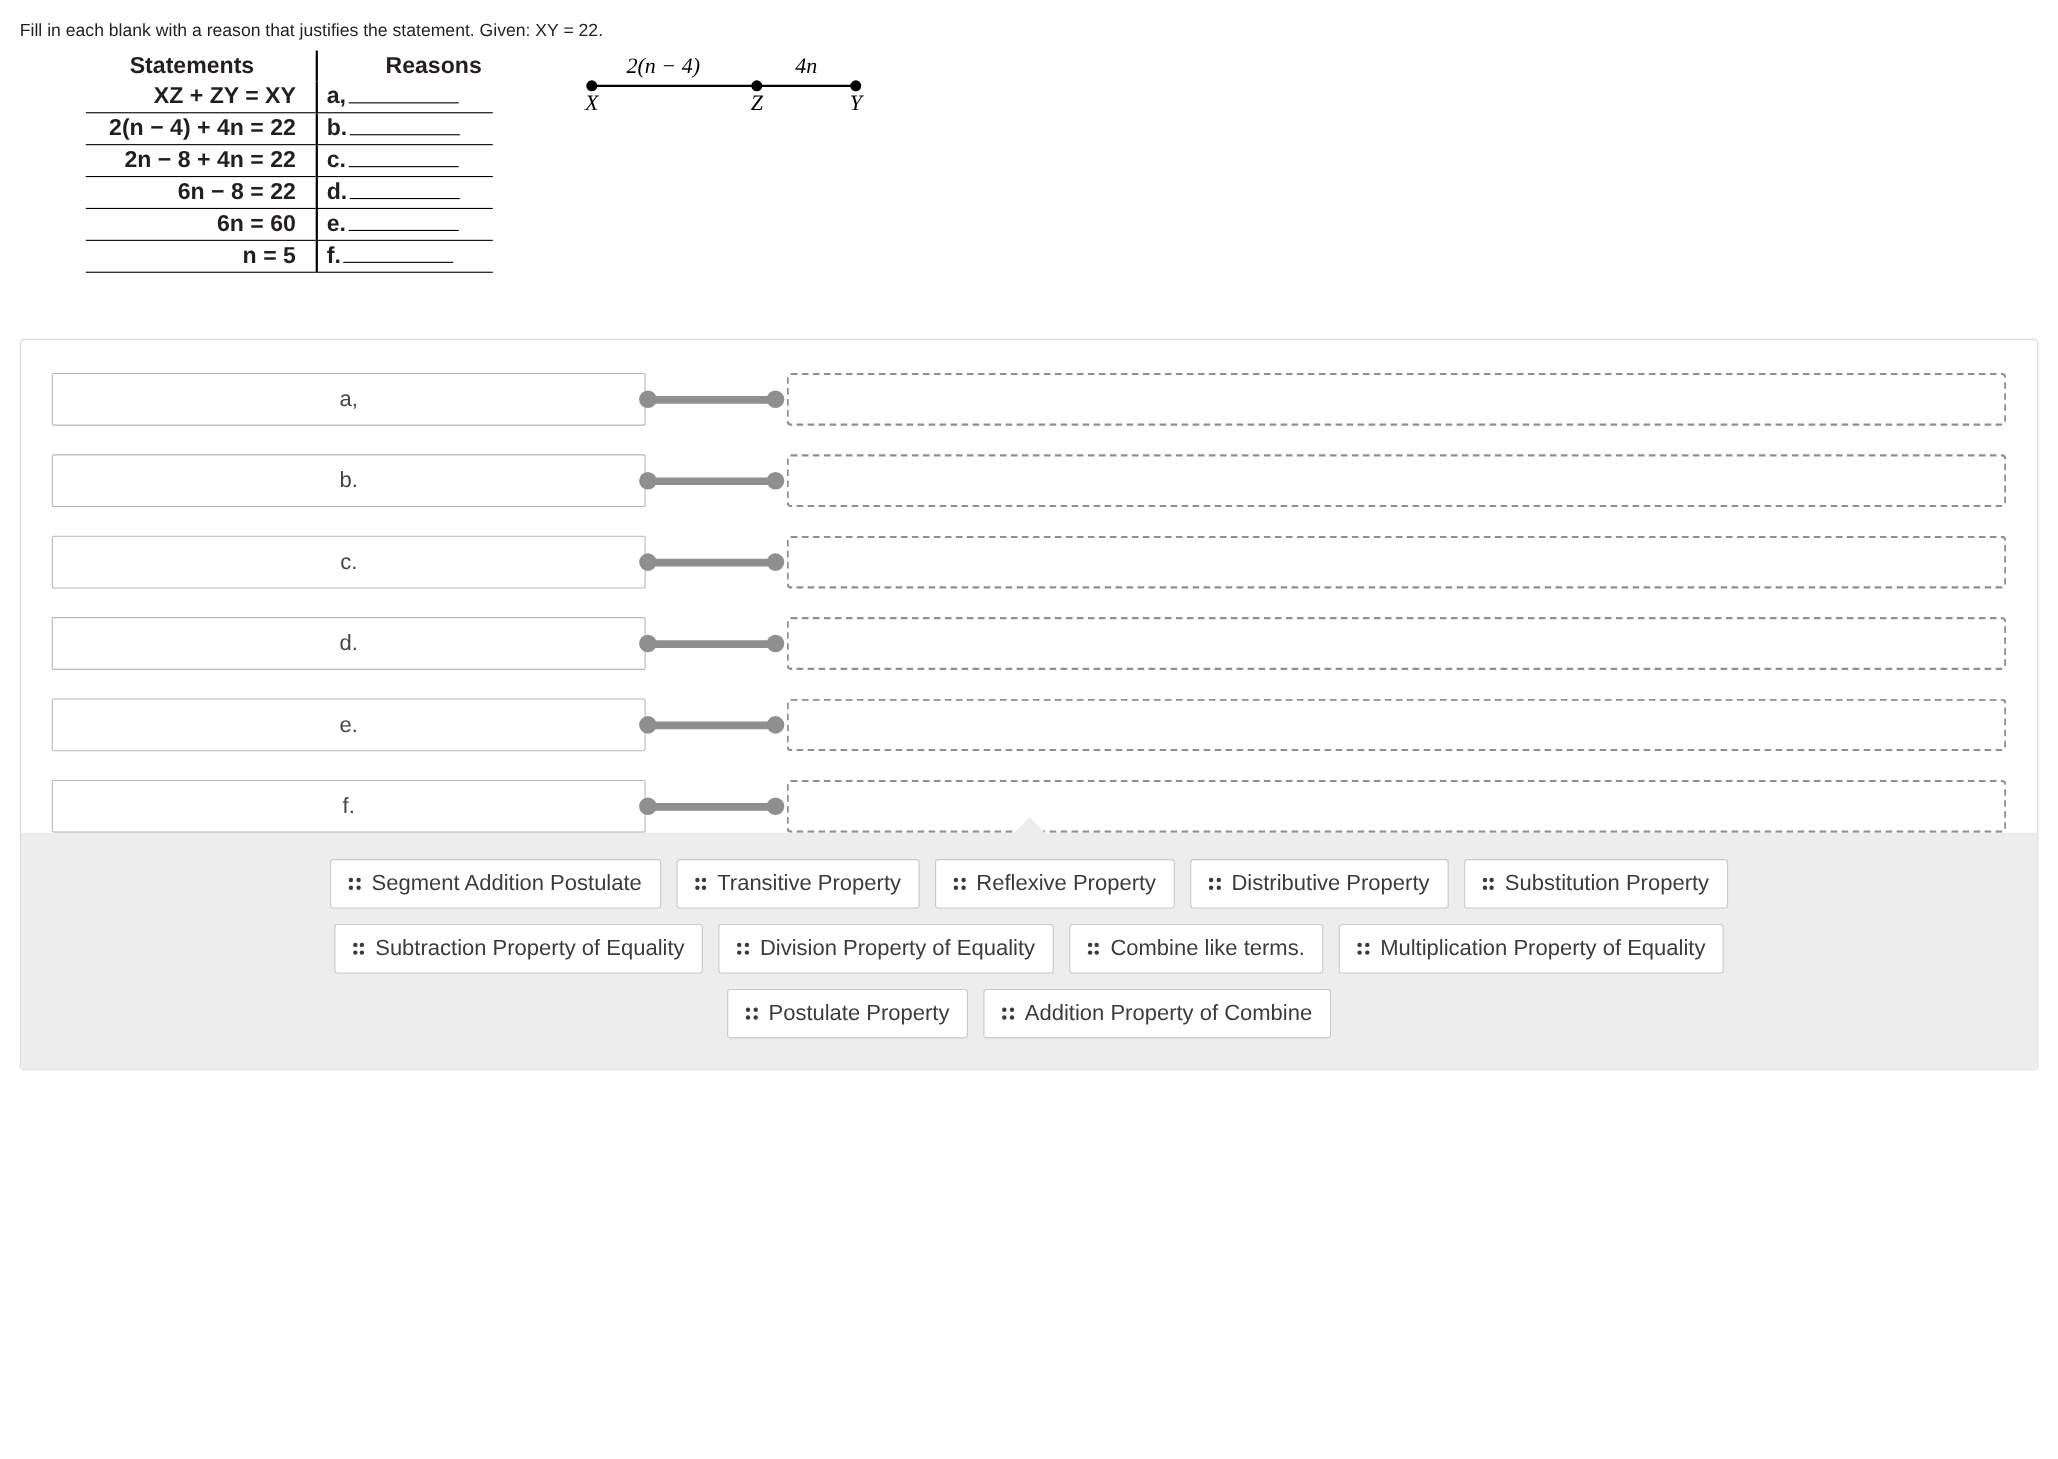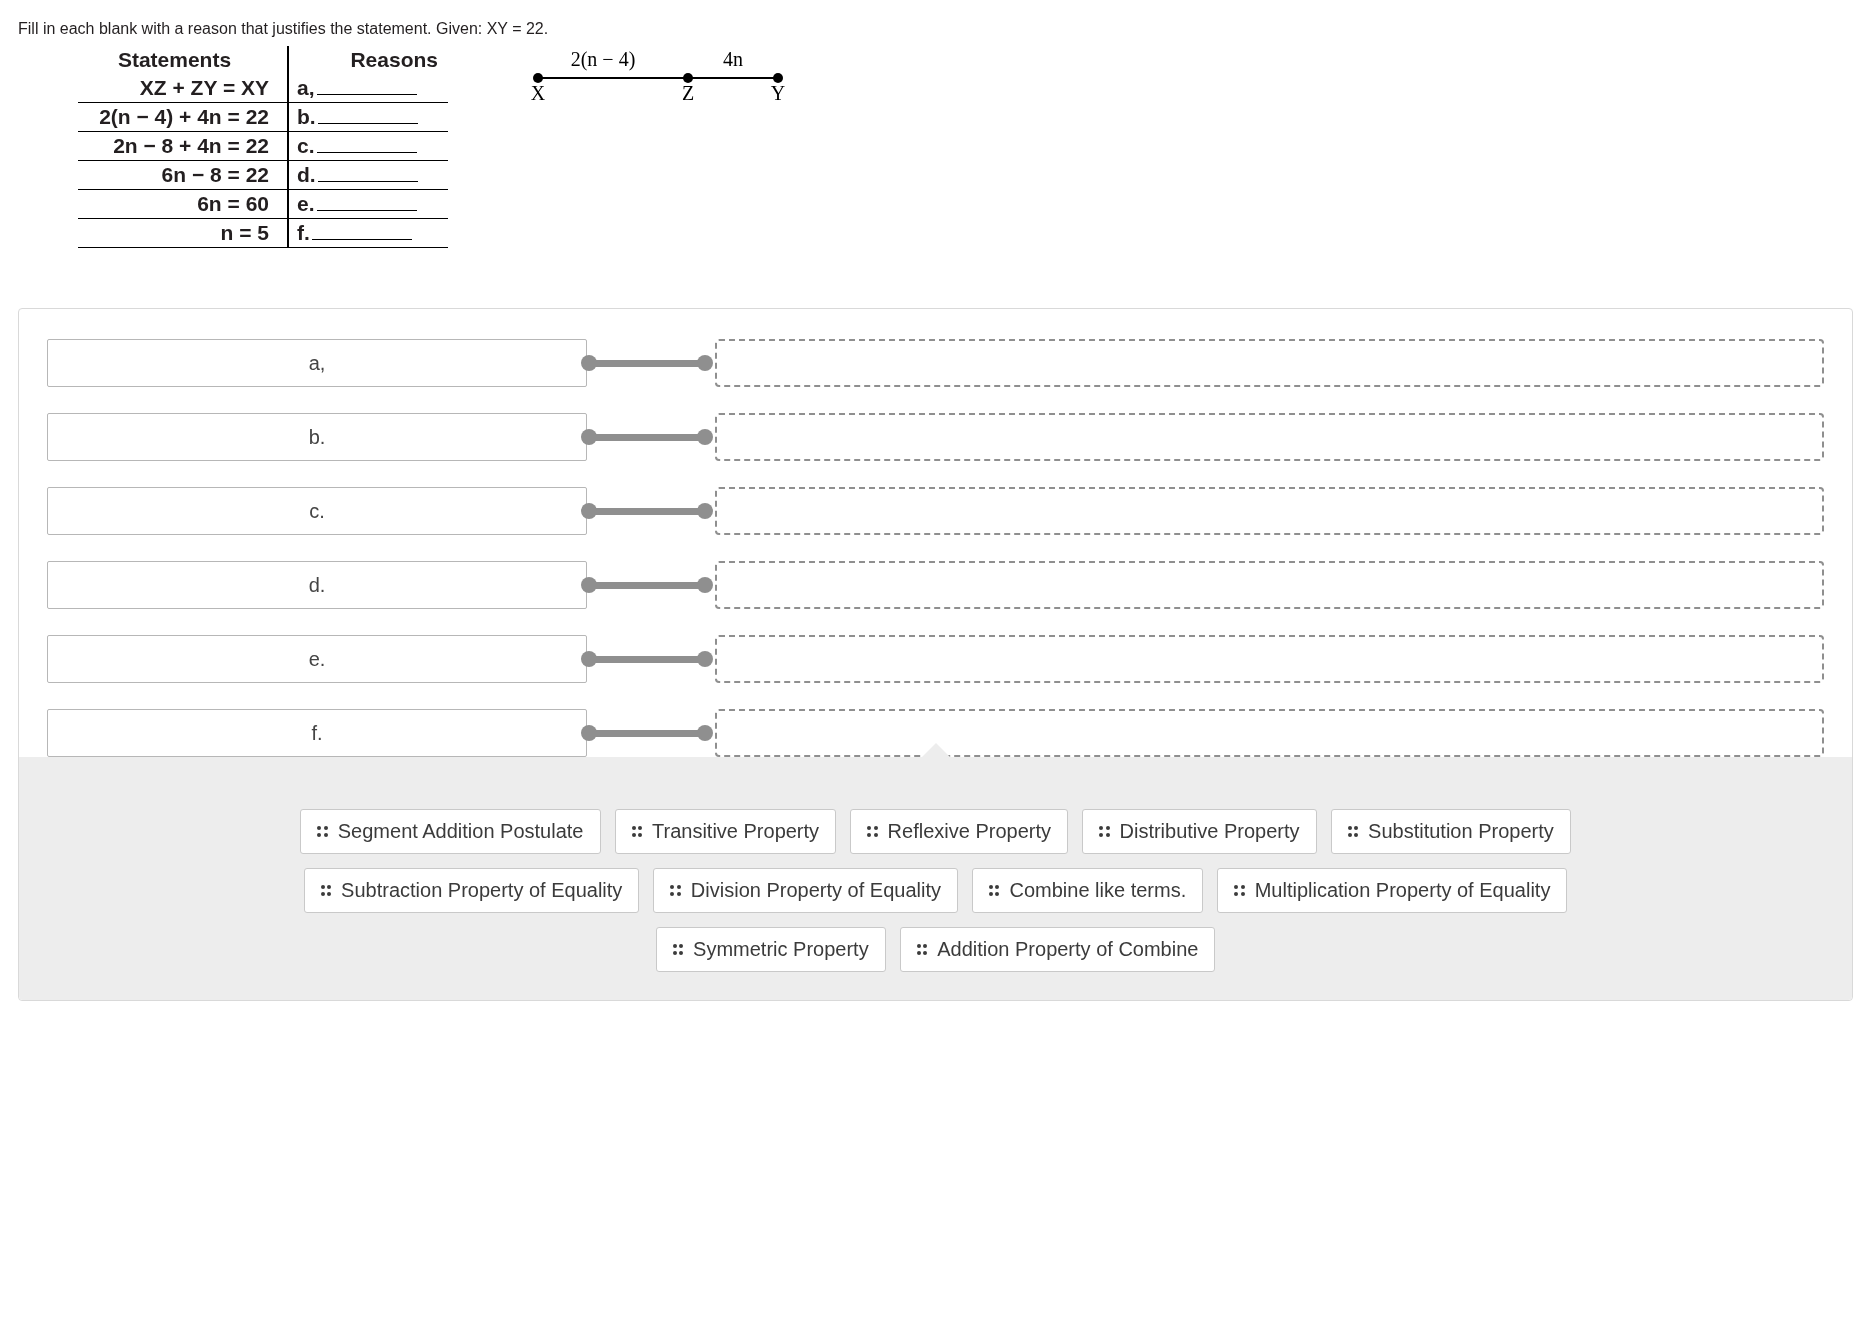--- a/index.html
+++ b/index.html
@@ -27,21 +27,21 @@
   .proof-table td.rsn { padding-left: 8px; min-width: 160px;}
   .proof-table .vdiv { border-left: 2px solid #000; }
   .proof-table thead th { border-bottom: none; }
   .blank-line {
     display: inline-block;
     width: 100px;
     border-bottom: 1.5px solid #000;
     vertical-align: baseline;
     margin-left: 2px;
   }
-  .diagram { margin-top: 4px; }
+  .diagram { margin-top: 4px; font-style: italic; }
   .diagram svg { display: block; }
 
   .match-area {
     margin-top: 60px;
     border: 1px solid #d9d9d9;
     border-radius: 4px;
     background: #fff;
     padding: 30px 28px 14px 28px;
   }
   .row {
@@ -93,21 +93,21 @@
     border-radius: 4px;
     height: 48px;
     margin-left: 8px;
     background: #fff;
   }
 
   .answer-bank {
     background: #ededed;
     border-radius: 0 0 4px 4px;
     margin: 0 -28px -14px -28px;
-    padding: 52px 70px 28px 70px;
+    padding: 24px 70px 28px 70px;
     position: relative;
   }
   .answer-bank::before {
     content: '';
     position: absolute;
     top: -14px;
     left: 50%;
     transform: translateX(-50%);
     width: 0; height: 0;
     border-left: 16px solid transparent;
@@ -332,21 +332,21 @@
         </div>
     </div>
     <div class="bank-row" style="margin-bottom:0;">
       <div class="chip">
           <span class="grip">
             <span></span>
             <span></span>
             <span></span>
             <span></span>
           </span>
-          <span>Symmetric Property</span>
+          <span>Postulate Property</span>
         </div>
       <div class="chip">
           <span class="grip">
             <span></span>
             <span></span>
             <span></span>
             <span></span>
           </span>
           <span>Addition Property of Combine</span>
         </div>

